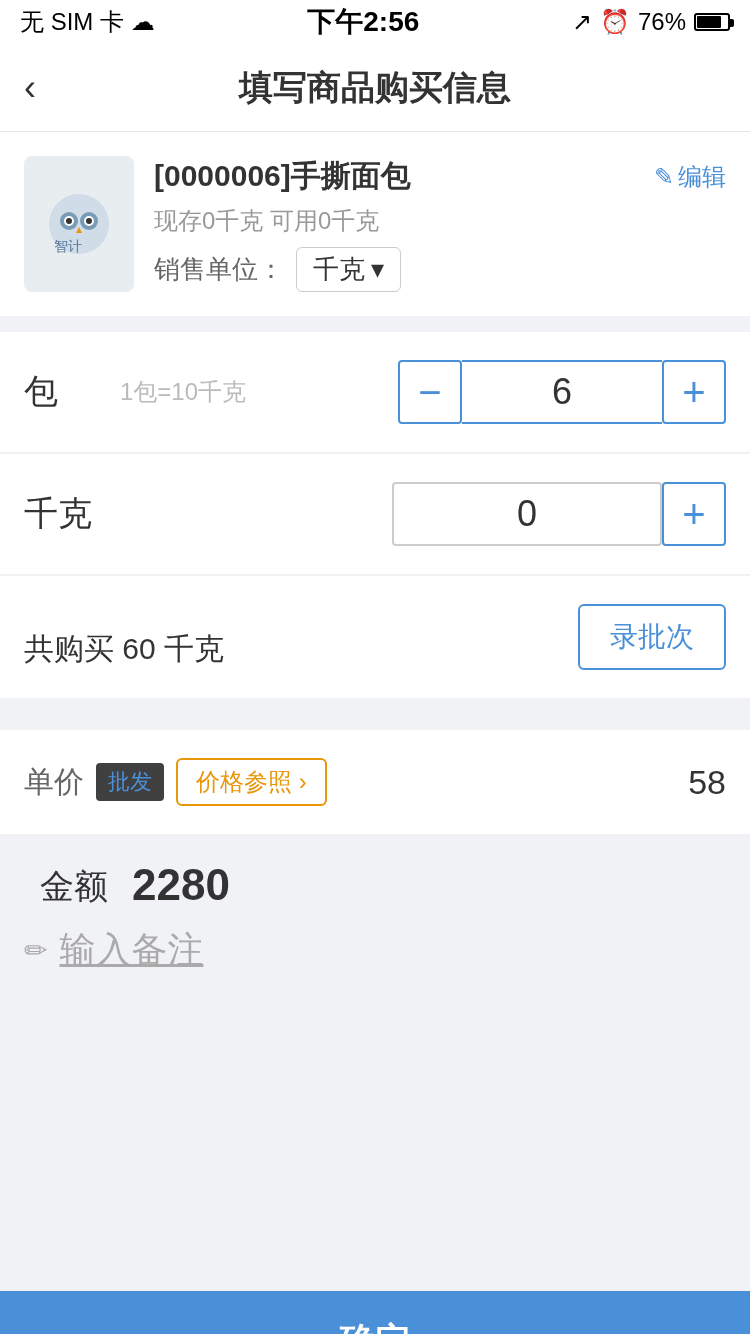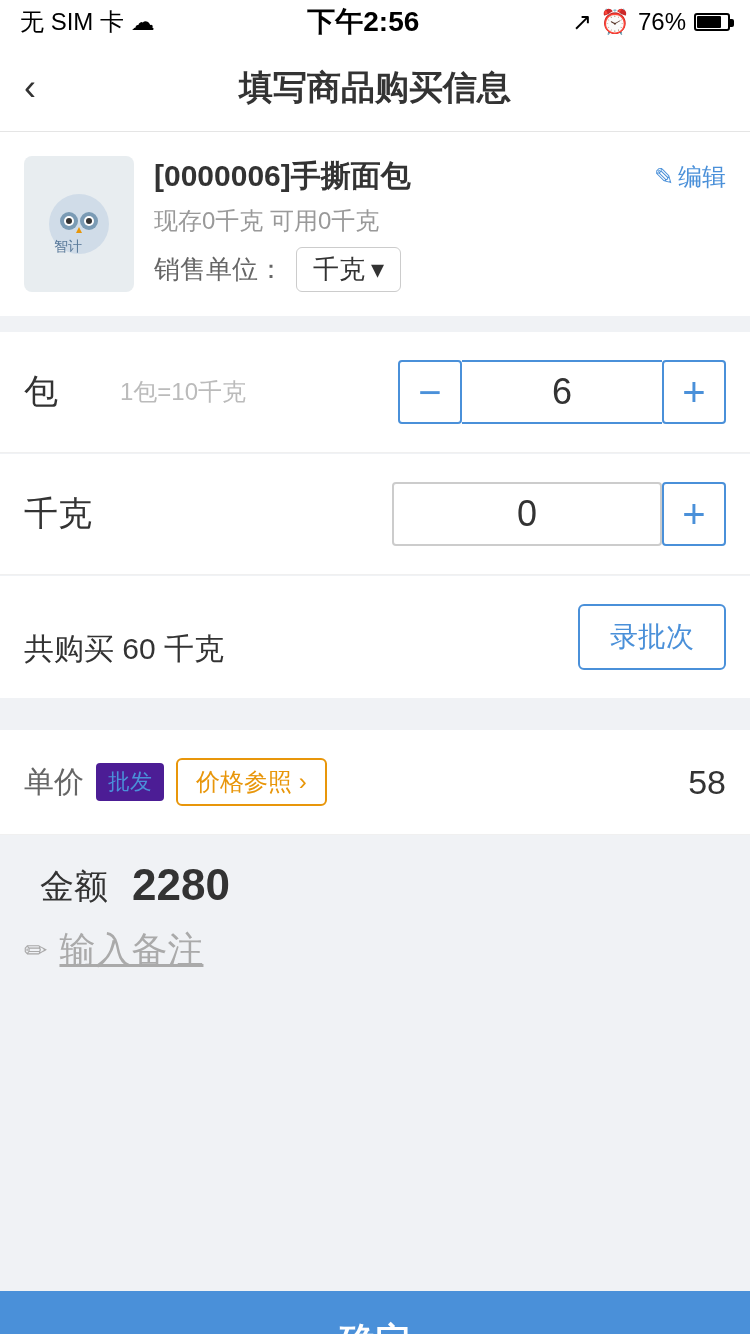--- a/index.html
+++ b/index.html
@@ -252,21 +252,21 @@
       padding: 28px 24px;
       border-bottom: 1px solid #f0f0f0;
     }
     .price-label {
       font-size: 30px;
       color: #666;
     }
     .price-badge {
       font-size: 22px;
       color: #4a90d9;
-      background: #4c1d95;
+      background: #404040;
       padding: 4px 12px;
       border-radius: 4px;
       margin: 0 12px;
     }
     .price-ref-btn {
       border: 2px solid #e8960a;
       color: #e8960a;
       font-size: 24px;
       padding: 6px 18px;
       border-radius: 6px;

